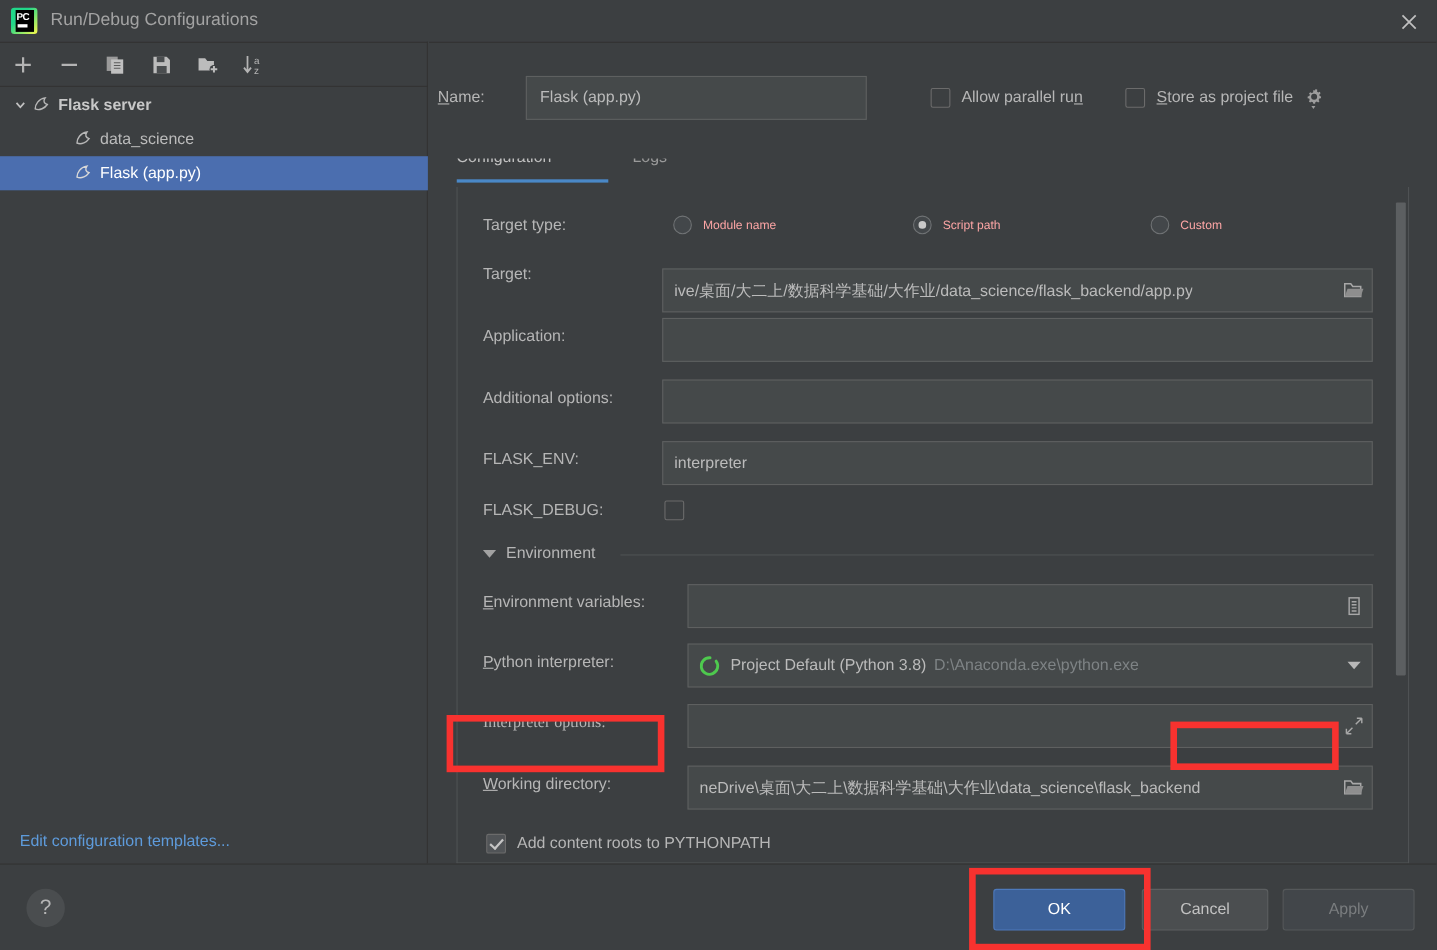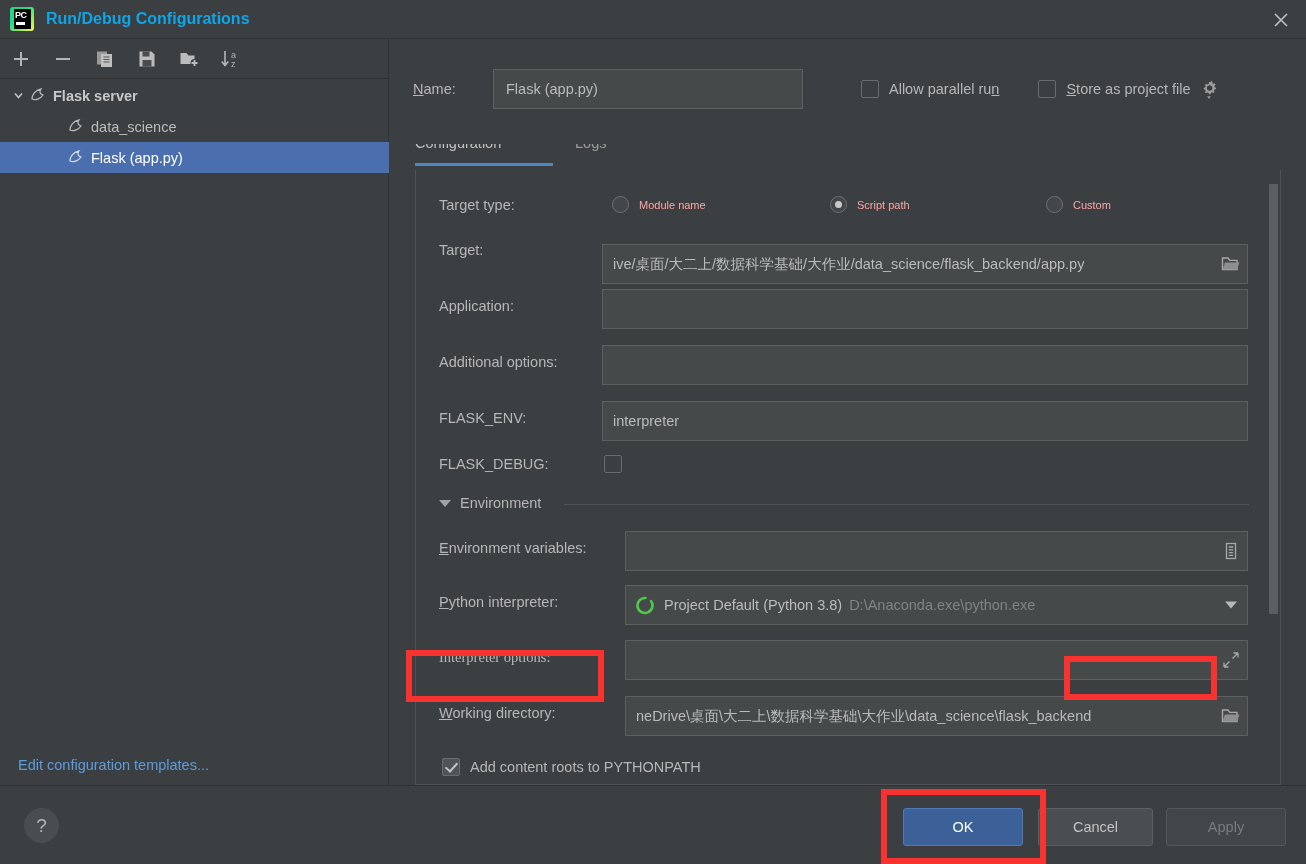--- a/index.html
+++ b/index.html
@@ -38,23 +38,22 @@
     position: absolute; left: 5px; top: 3px;
     font-size: 9px; font-weight: bold; color: #ffffff;
     font-family: "Liberation Sans", sans-serif; letter-spacing: -0.5px;
     z-index: 2;
   }
   .pc-logo .pc-bar {
     position: absolute; left: 6px; top: 15px; width: 9px; height: 2.5px;
     background: #ffffff; z-index: 2;
   }
   .title-text {
-    margin-left: 12px; font-size: 16px; color: #0ea5e9;
+    margin-left: 12px; font-size: 16px; color: #a3a3a3;
     white-space: nowrap;
-    font-weight: bold;
   }
   .win-close {
     position: absolute; right: 14px; top: 9px;
     width: 22px; height: 22px; cursor: pointer;
   }
   .win-close svg { display: block; }
 
   
   .left-panel {
     position: absolute; left: 0; top: 38px; width: 389px; height: 747px;
@@ -98,21 +97,21 @@
     white-space: nowrap;
   }
 
   
   .right-panel {
     position: absolute; left: 390px; top: 38px; right: 0; height: 747px;
     background: #3c3f41;
     border-top: 1px solid #323232;
   }
   .name-row {
-    position: absolute; left: 23px; top: 30px; right: 16px; height: 40px;
+    position: absolute; left: 8px; top: 30px; right: 16px; height: 40px;
     display: flex; align-items: center;
   }
   .lbl { font-size: 14.5px; color: #b6b6b6; white-space: nowrap; }
   .mn { text-decoration: underline; }
   .name-label { width: 80px; }
   .name-input {
     width: 310px; height: 40px; background: #45494a;
     border: 1px solid #5e6060; color: #bbbbbb;
     font-size: 14.5px; font-family: "Liberation Sans", sans-serif;
     padding: 0 12px;

